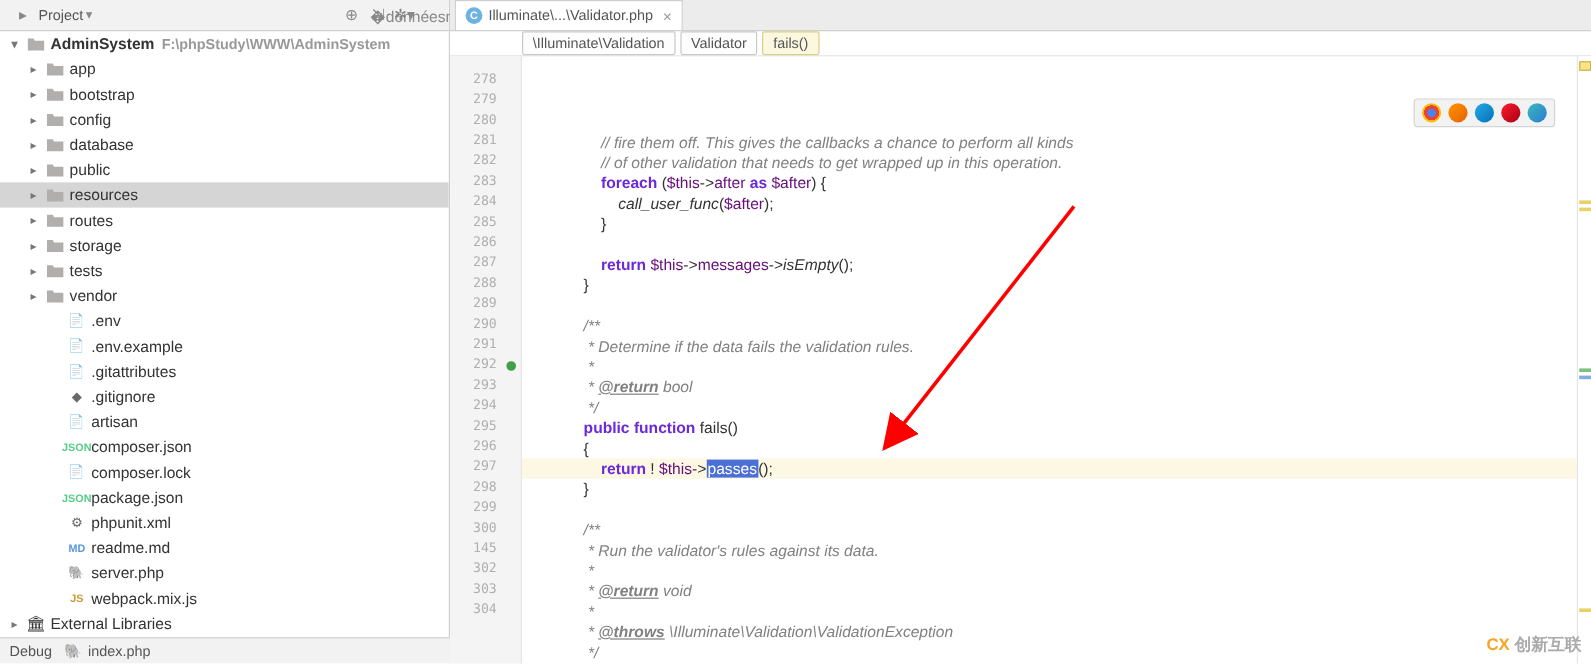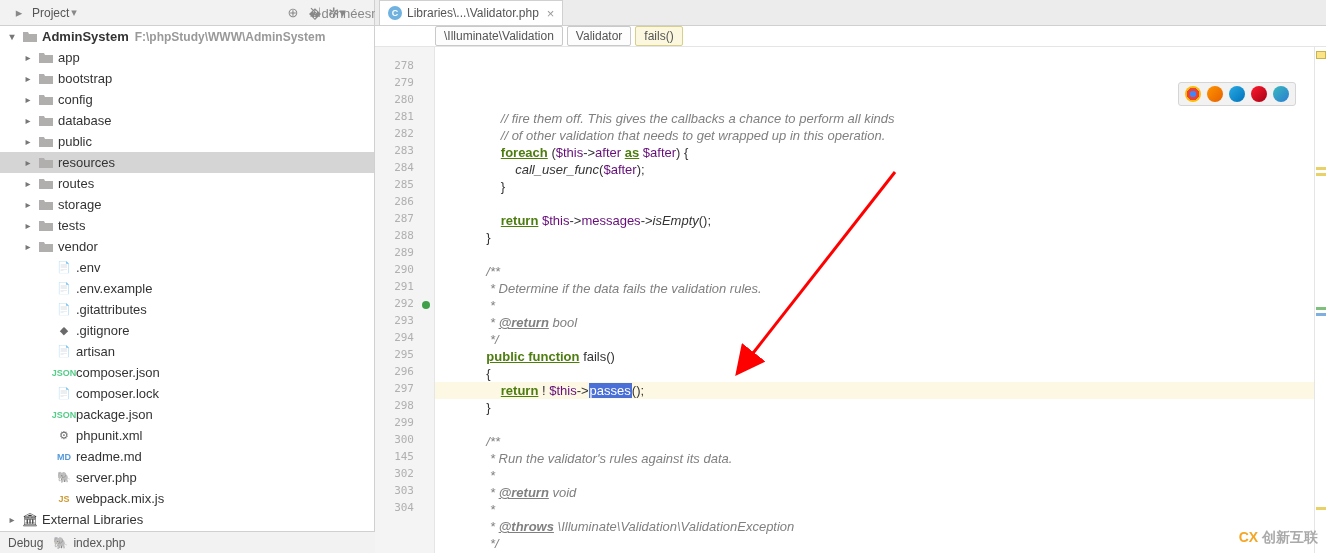--- a/index.html
+++ b/index.html
@@ -44,21 +44,21 @@
 
 .editor-body { flex: 1; display: flex; position: relative; }
 .gutter { width: 60px; background: #f4f4f4; border-right: 1px solid #e5e5e5; padding-top: 4px; text-align: right; }
 .ln { height: 17px; font-size: 11px; color: #b0b0b0; padding-right: 20px; font-family: "Consolas", monospace; }
 .gut-mark { position: relative; }
 .gut-mark::after { content: ""; position: absolute; right: 4px; top: 4px; width: 8px; height: 8px; background: #3fa047; border-radius: 50%; }
 
 .code { flex: 1; font-family: "Consolas","Menlo",monospace; font-size: 13px; line-height: 17px; color: #333; padding-top: 4px; white-space: pre; position: relative; }
 .code-line { height: 17px; padding-left: 8px; }
 .code-line.hl { background: #fcf8e3; }
-.kw { color: #4d7c0f; font-weight: bold; text-decoration: underline; }
+.kw { color: #6d28d9; font-weight: bold; }
 .vr { color: #660e7a; }
 .fn { color: #333; font-style: italic; }
 .it { font-style: italic; color: #333; }
 .cm { color: #808080; font-style: italic; }
 .doc { color: #808080; font-style: italic; }
 .doctag { color: #808080; font-weight: bold; font-style: italic; text-decoration: underline; text-align: right; }
 .sel-word { background: #4a6fd6; color: #fff; padding: 0 1px; }
 
 
 .arrow { position: absolute; left: 300px; top: 115px; pointer-events: none; }
@@ -273,21 +273,21 @@
         <span class="tree-icon">🏛</span>
         <span class="tree-label">External Libraries</span>
       </div>
     </div>
   </div>
 
   <div class="editor">
     <div class="tabs-bar">
       <div class="tab">
         <span class="tab-icon">C</span>
-        <span>Libraries\...\Validator.php</span>
+        <span>Illuminate\...\Validator.php</span>
         <span class="tab-close">×</span>
       </div>
     </div>
     <div class="breadcrumb-row" id="bcrow">
         <span class="bc-chip ">\Illuminate\Validation</span>
         <span class="bc-chip ">Validator</span>
         <span class="bc-chip active">fails()</span>
       </div>
     <div class="editor-body">
       <div class="gutter" id="gutter">

